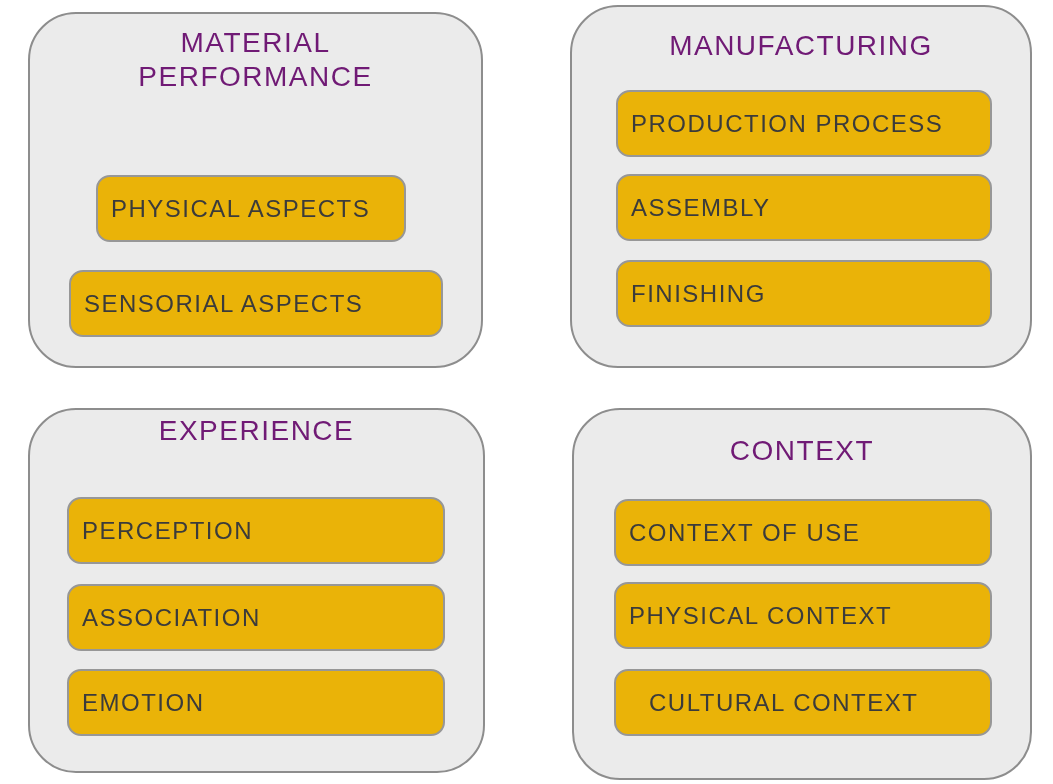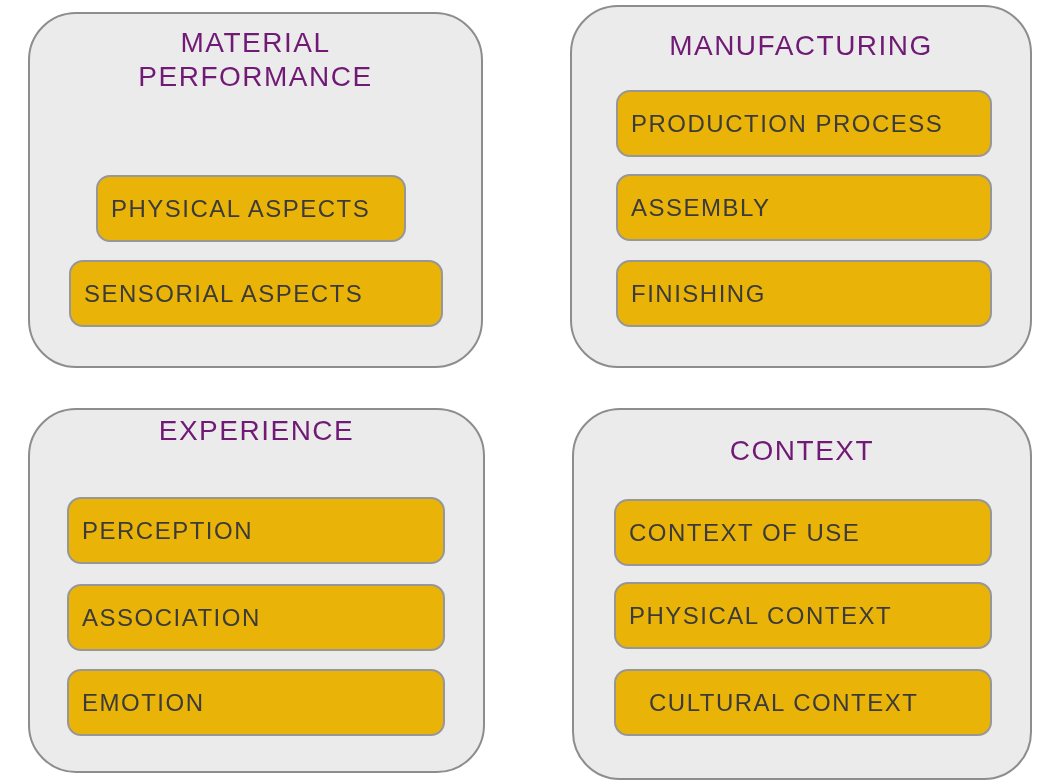--- a/index.html
+++ b/index.html
@@ -55,21 +55,21 @@
   }
 </style>
 </head>
 <body>
 
 <div id="canvas">
 
   <div class="panel" style="left:28px; top:12px; width:455px; height:356px;">
     <div class="panel-title wrap" style="top:12px;">MATERIAL PERFORMANCE</div>
     <div class="item-box" style="left:29px; width:310px; top:161px;margin-left:37px;">PHYSICAL ASPECTS</div>
-    <div class="item-box" style="left:39px; width:374px; top:246px;text-align:right;">SENSORIAL ASPECTS</div>
+    <div class="item-box" style="left:39px; width:374px; top:256px;text-align:right;">SENSORIAL ASPECTS</div>
   </div>
 
   <div class="panel" style="left:570px; top:5px; width:462px; height:363px;">
     <div class="panel-title" style="top:22px;">MANUFACTURING</div>
     <div class="item-box" style="left:44px; width:376px; top:83px;">PRODUCTION PROCESS</div>
     <div class="item-box" style="left:44px; width:376px; top:167px;">ASSEMBLY</div>
     <div class="item-box" style="left:44px; width:376px; top:253px;">FINISHING</div>
   </div>
 
   <div class="panel" style="left:28px; top:408px; width:457px; height:365px;">

